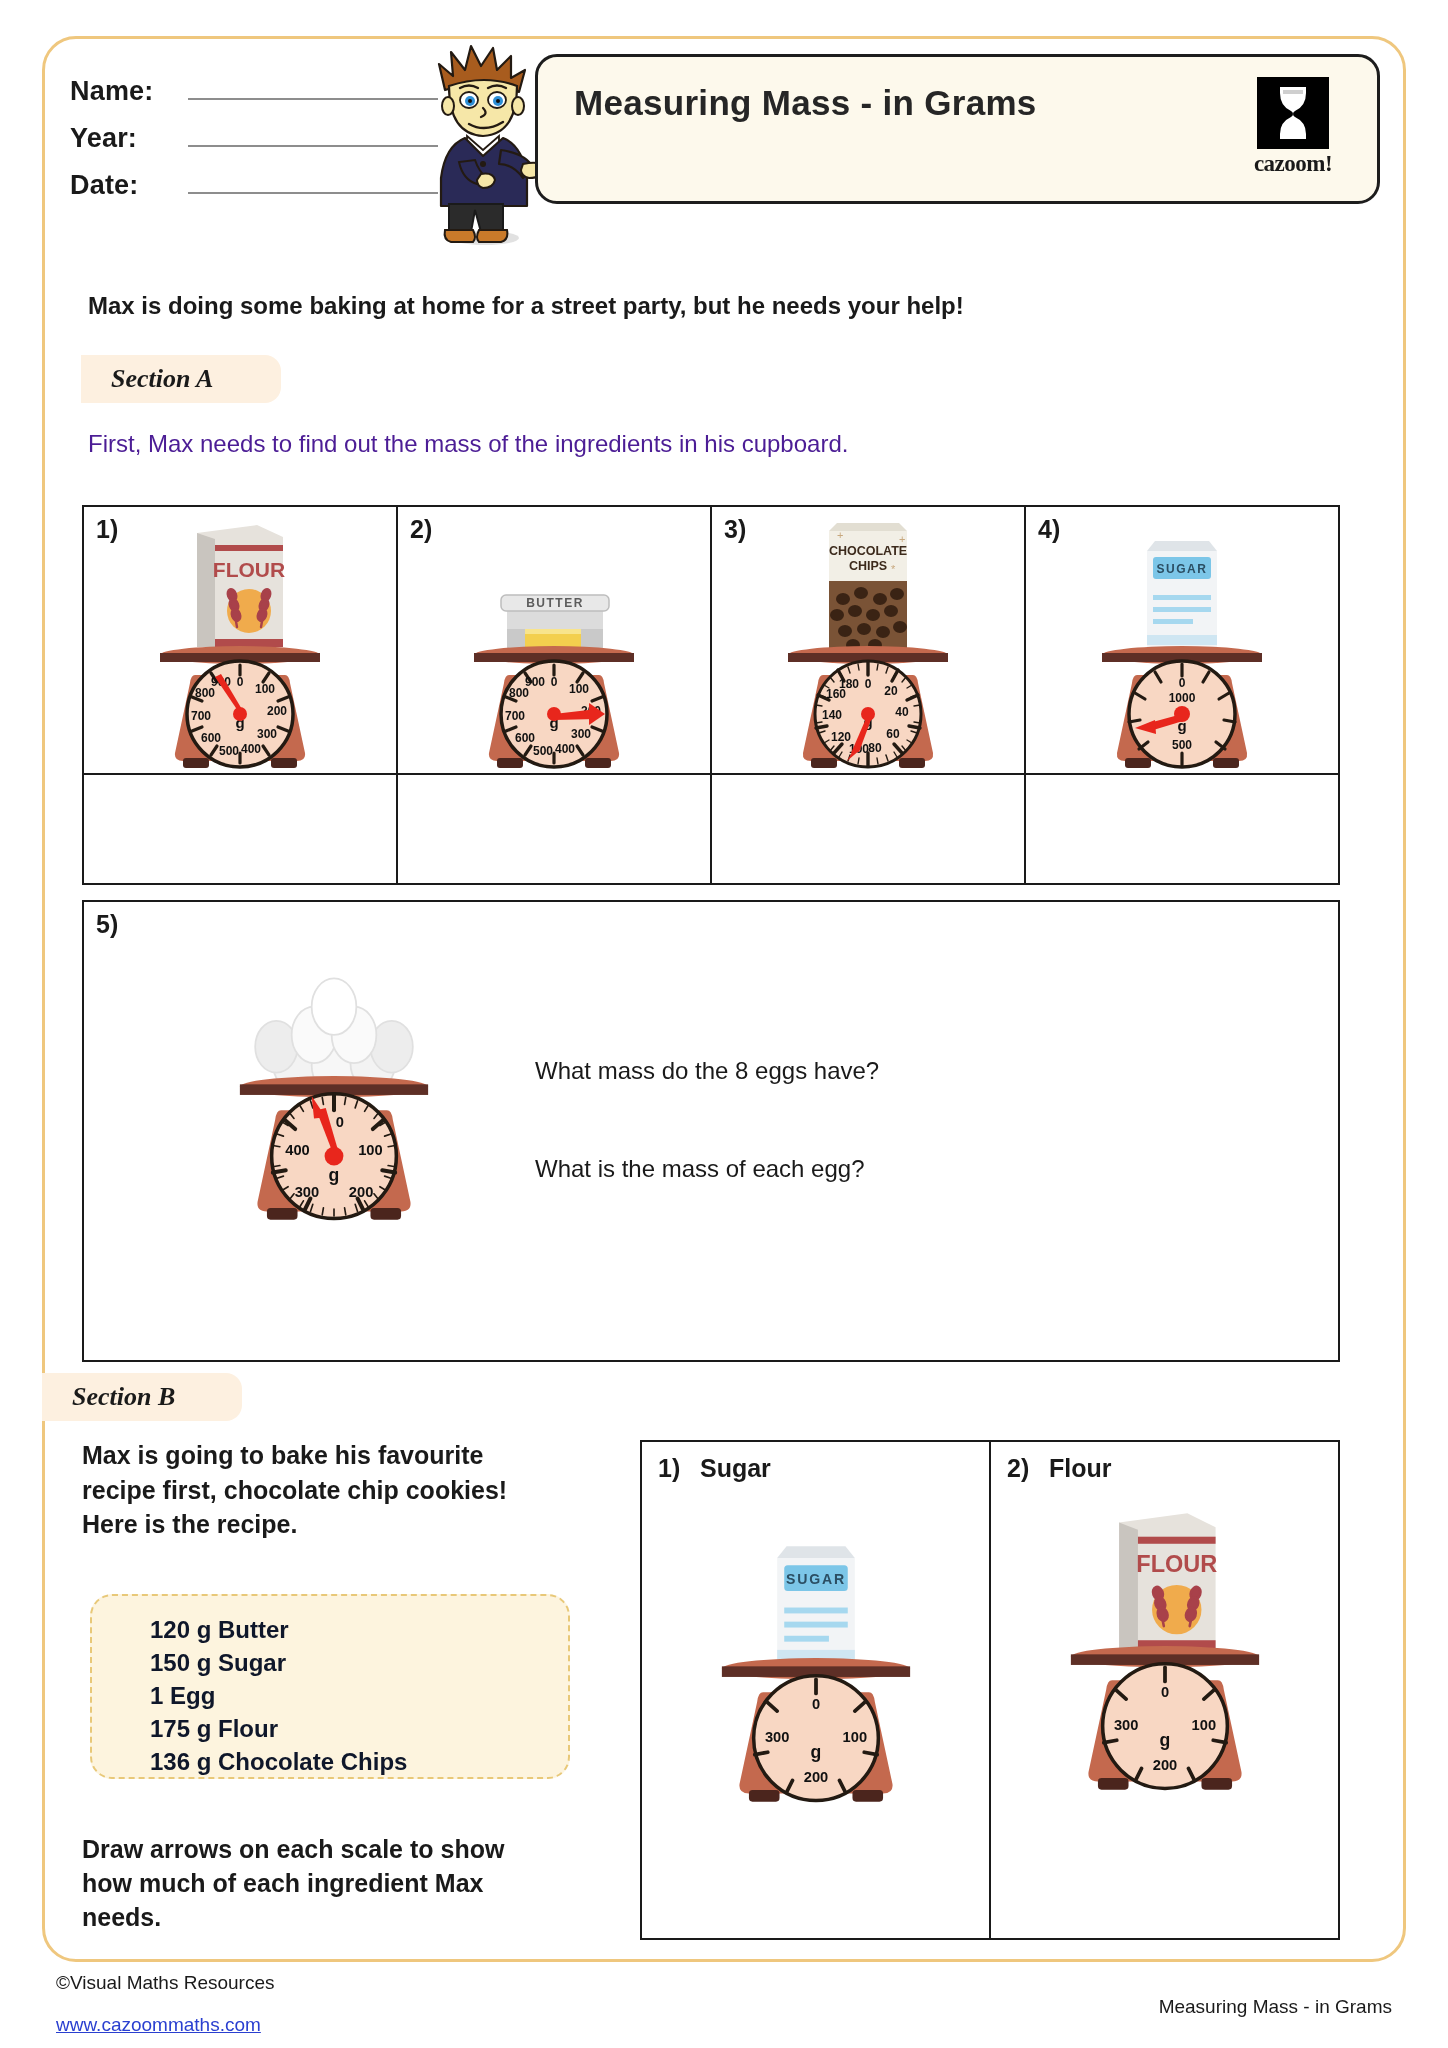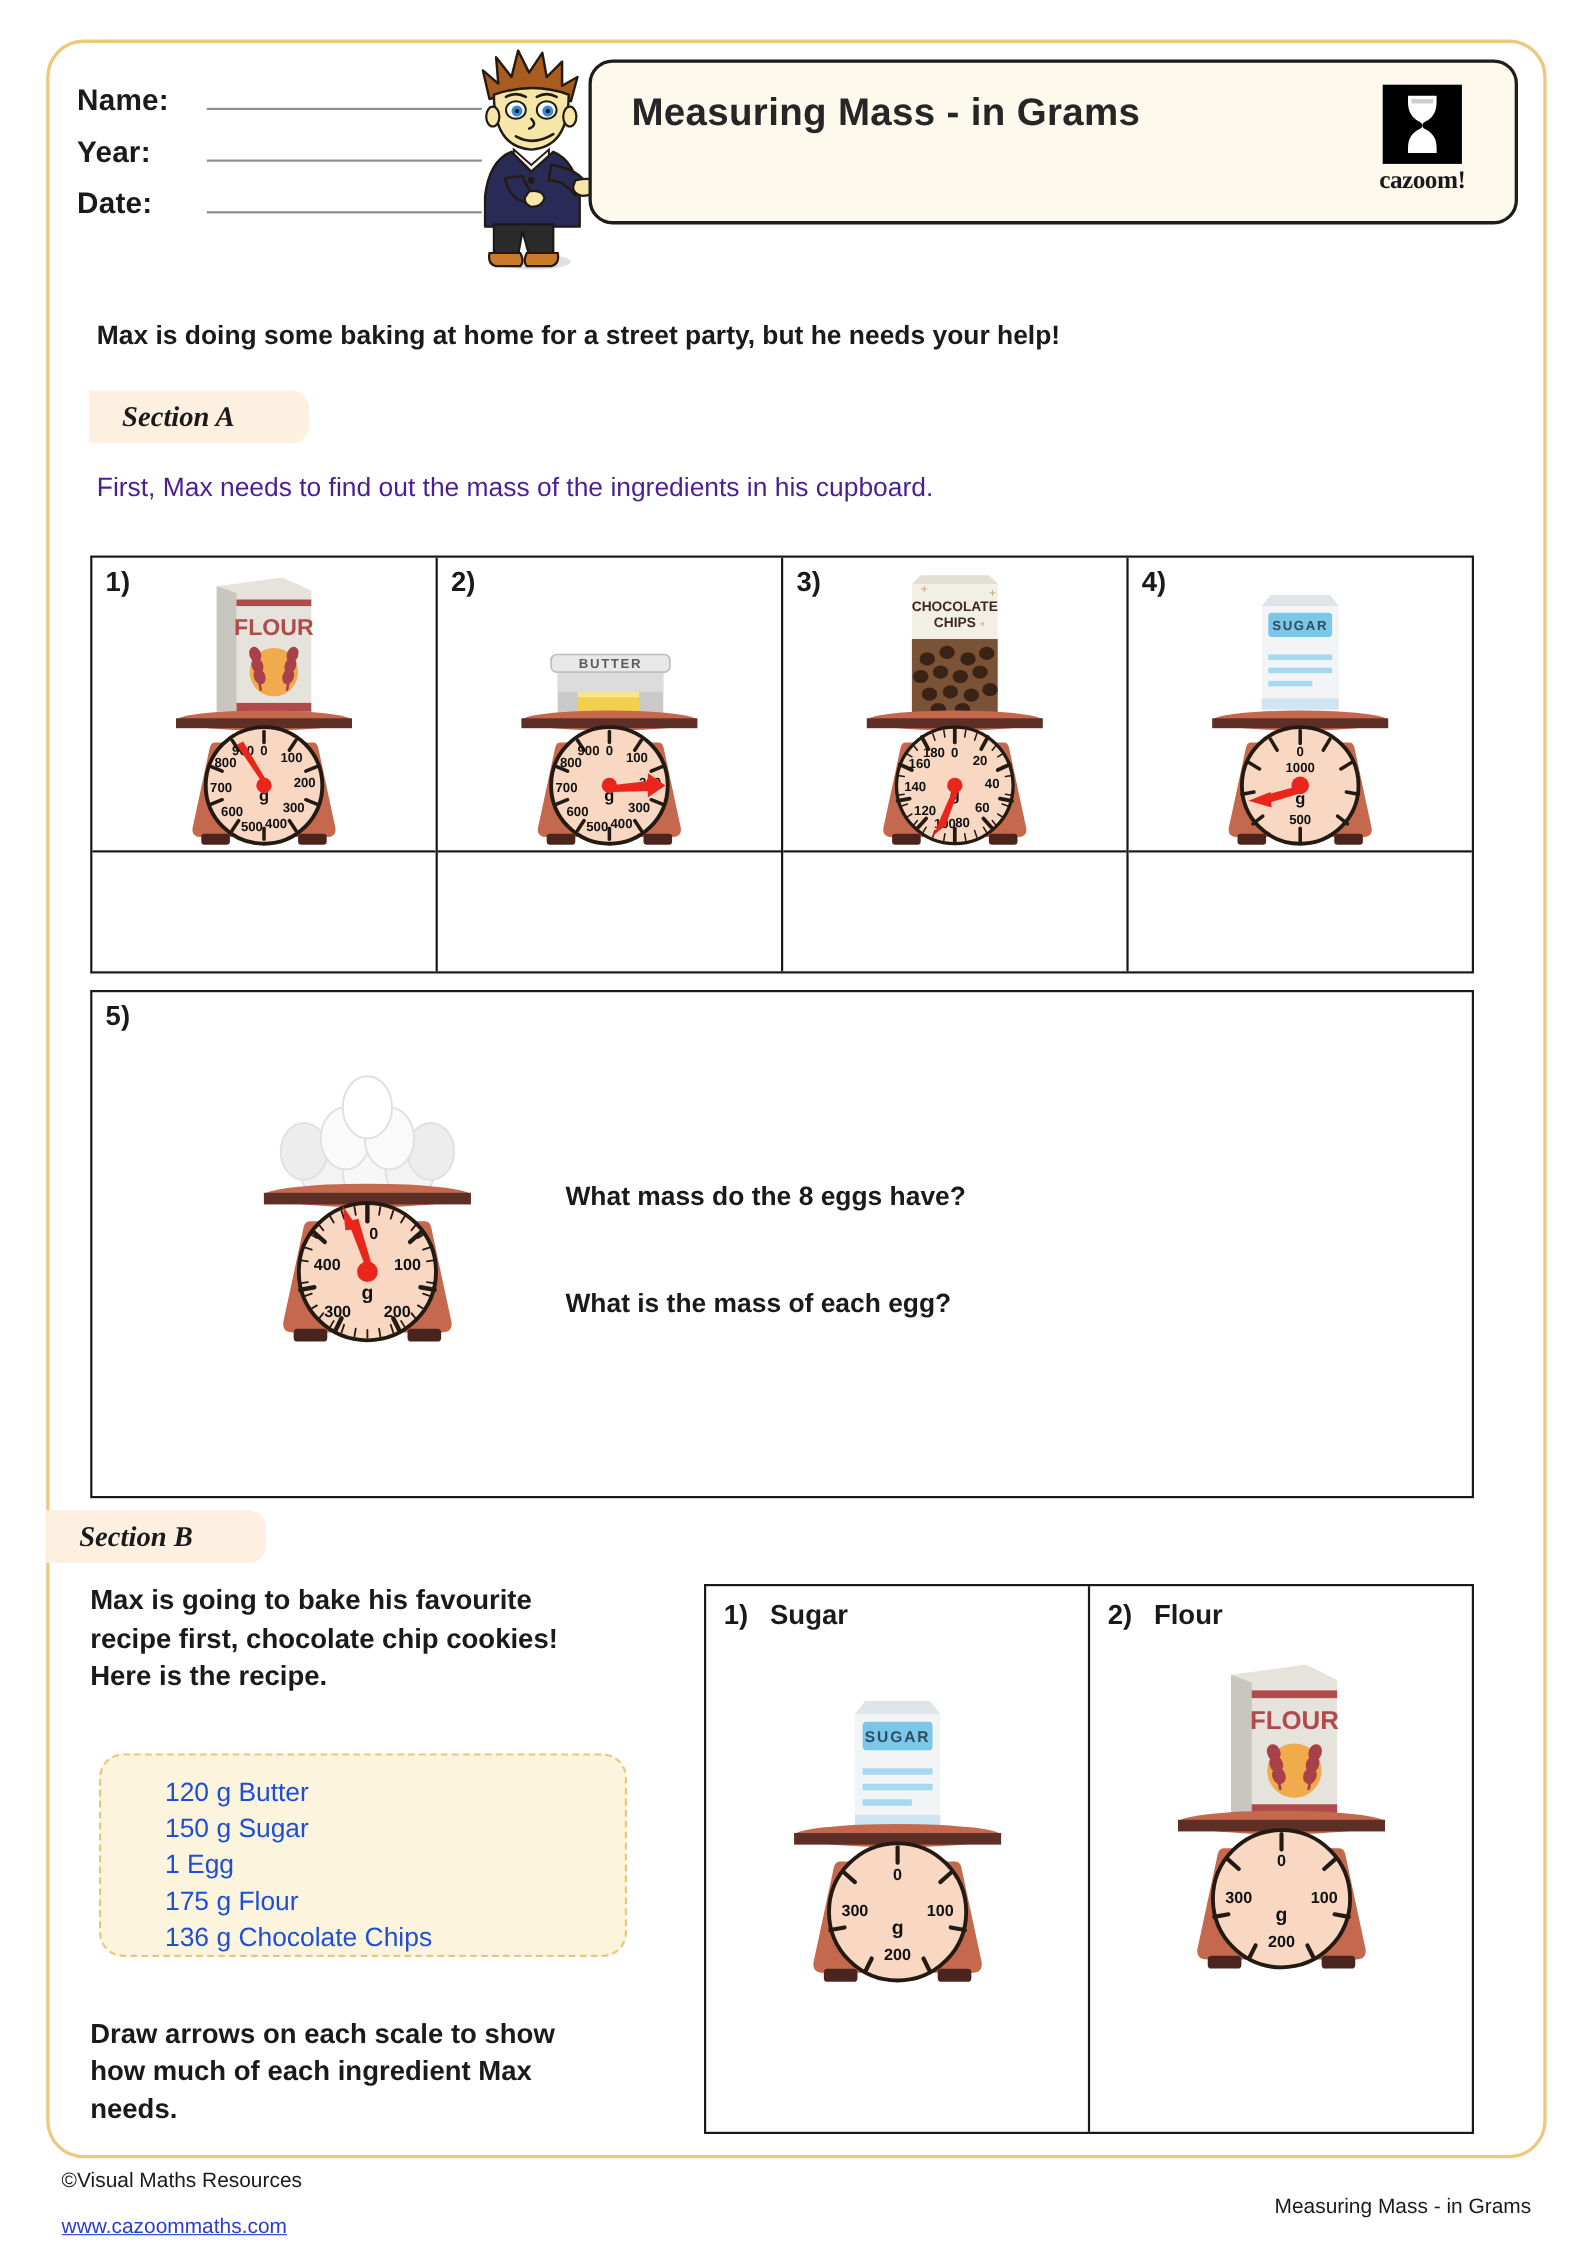--- a/index.html
+++ b/index.html
@@ -105,41 +105,41 @@
     font-size:25px; font-weight:bold; color:#1a1a1a;
   }
 
   
   #box5{
     position:absolute; left:82px; top:900px;
     width:1258px; height:462px;
     border:2px solid #1a1a1a;
   }
   #q5-text1, #q5-text2{
-    position:absolute; left:430px;
-    font-size:24px; font-weight:bold; color:#1a1a1a;margin-top:17px;
+    position:absolute; left:451px;
+    font-size:24px; font-weight:normal; color:#1a1a1a;
   }
   #q5-text1{ top:155px; }
   #q5-text2{ top:253px; }
 
   
   #sectB-text{
     position:absolute; left:82px; top:1438px; width:430px;
     font-size:25px; font-weight:bold; line-height:1.38; color:#1a1a1a;
   }
   #recipe-card{
     position:absolute; left:90px; top:1594px;
     width:480px; height:185px;
     background:#fdf4de;
     border:2px dashed #e8c878;
     border-radius:22px;
   }
   #recipe-list{
     position:absolute; left:58px; top:18px;
-    font-size:24px; font-weight:normal; color:#1d4ed8;
+    font-size:24px; font-weight:bold; color:#0f172a;
     line-height:1.37;
   }
   #draw-instr{
     position:absolute; left:82px; top:1832px; width:460px;
     font-size:25px; font-weight:bold; line-height:1.36; color:#1a1a1a;
   }
   #gridB{
     position:absolute; left:640px; top:1440px;
     width:700px; height:500px;
     border:2px solid #1a1a1a;

